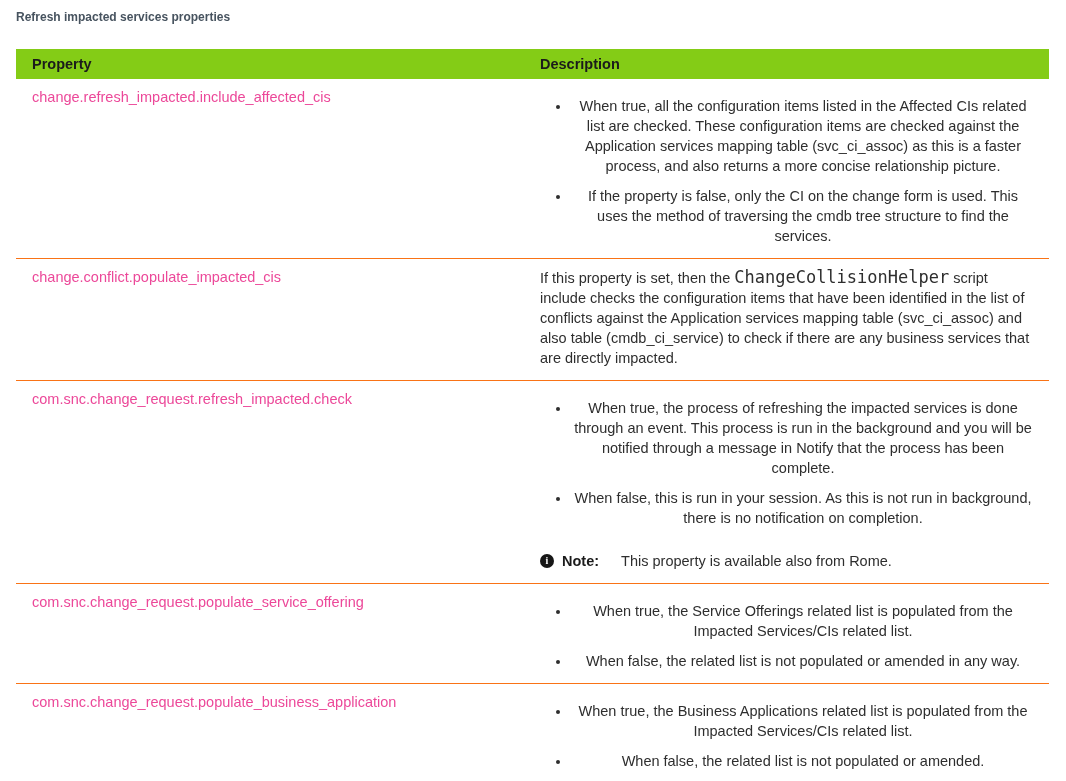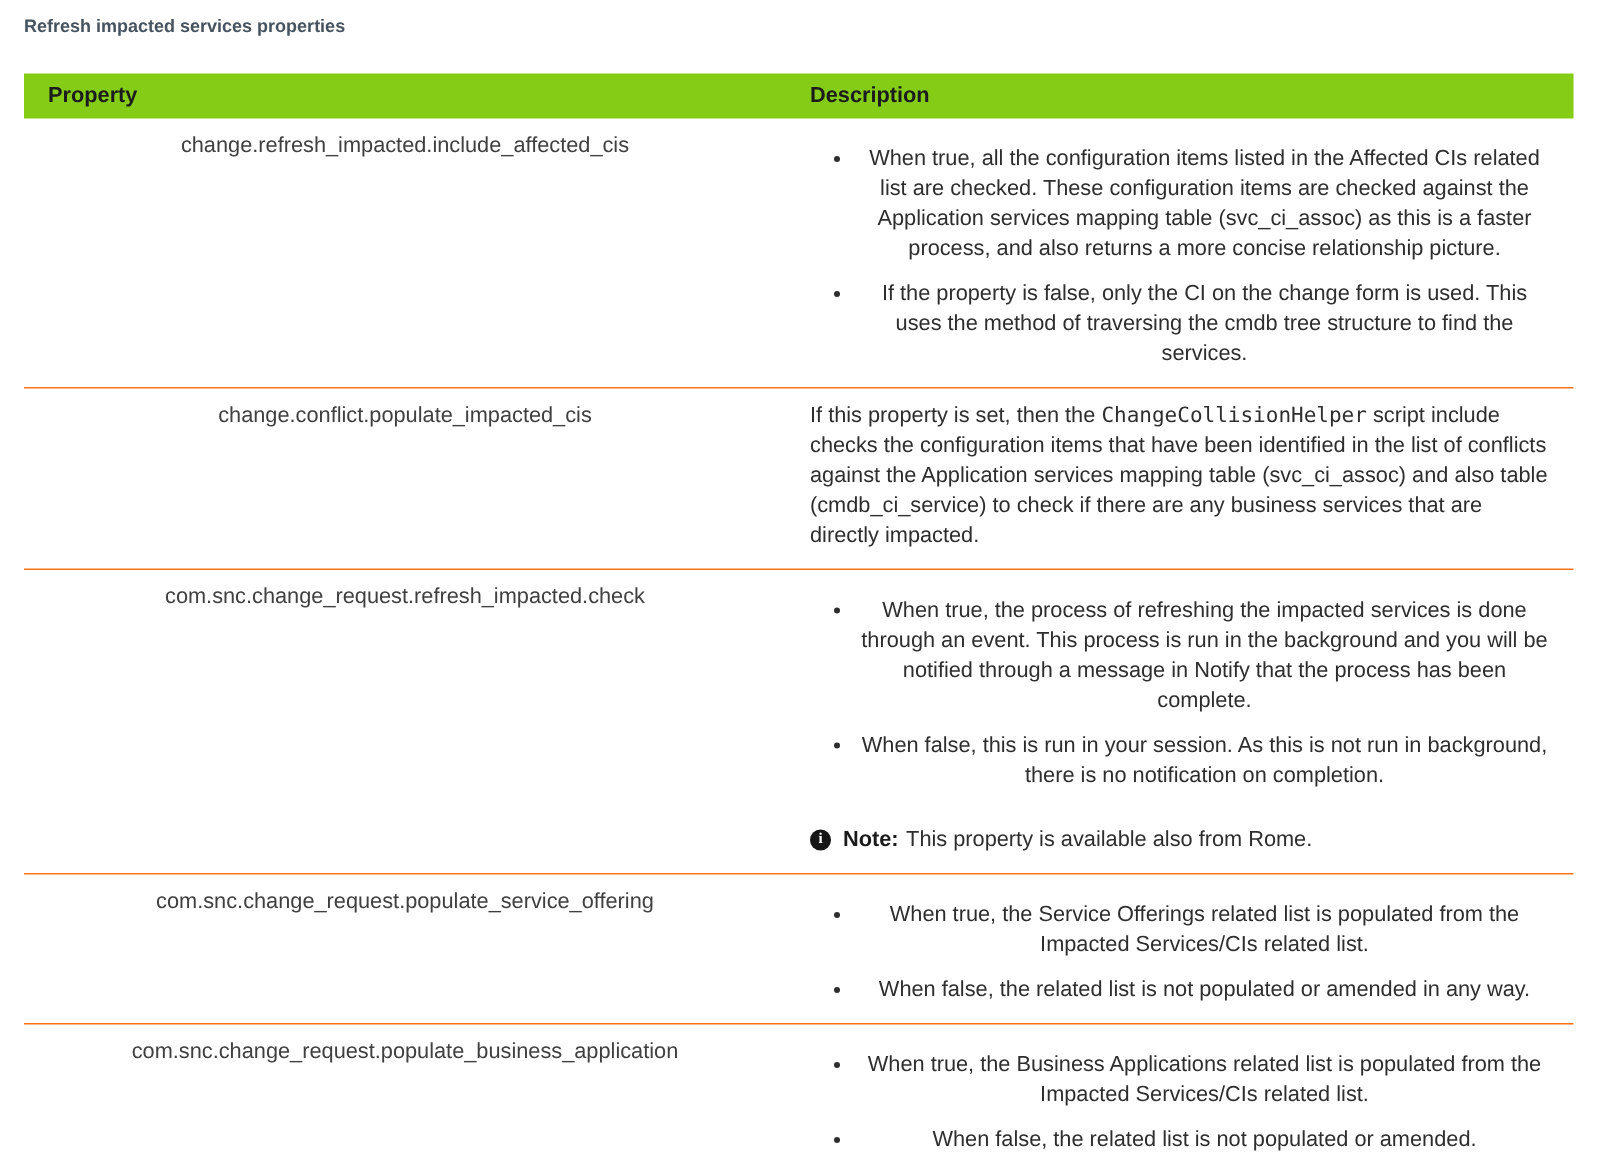--- a/index.html
+++ b/index.html
@@ -43,31 +43,30 @@
     height: 18px;
   }
   tbody td {
     vertical-align: top;
     border-top: 1px solid #f97316;
     padding: 8px 16px 12px 16px;
   }
   tbody tr:first-child td { border-top: none; }
   tbody tr:last-child td { padding-bottom: 38px; }
   .prop-cell {
-    color: #404040;
+    color: #ec4899;
     word-wrap: break-word;
-    text-align: center;
   }
   .desc-para {
     margin: 0;
     padding: 0;
   }
   .code {
     font-family: "DejaVu Sans Mono", "Liberation Mono", monospace;
-    font-size: 14px;
+    font-size: 17px;
   }
   ul.desc-bullets {
     margin: 9px 0 0 0;
     padding: 0 0 0 31px;
     list-style: disc;
     text-align: center;
   }
   ul.desc-bullets li {
     margin: 0 0 10px 0;
     padding-left: 2px;
@@ -90,21 +89,21 @@
     font-weight: bold;
     line-height: 14px;
     text-align: center;
     margin-right: 8px;
     align-self: center;
     font-family: "Liberation Serif", serif;
   }
   .note-label {
     font-weight: bold;
     color: #1b1b1b;
-    margin-right: 5px;
+    margin-right: 22px;
   }
 </style>
 </head>
 <body>
 
 <div class="page">
   <h2 class="section-title">Refresh impacted services properties</h2>
 
   <table class="props-table">
     <colgroup>

